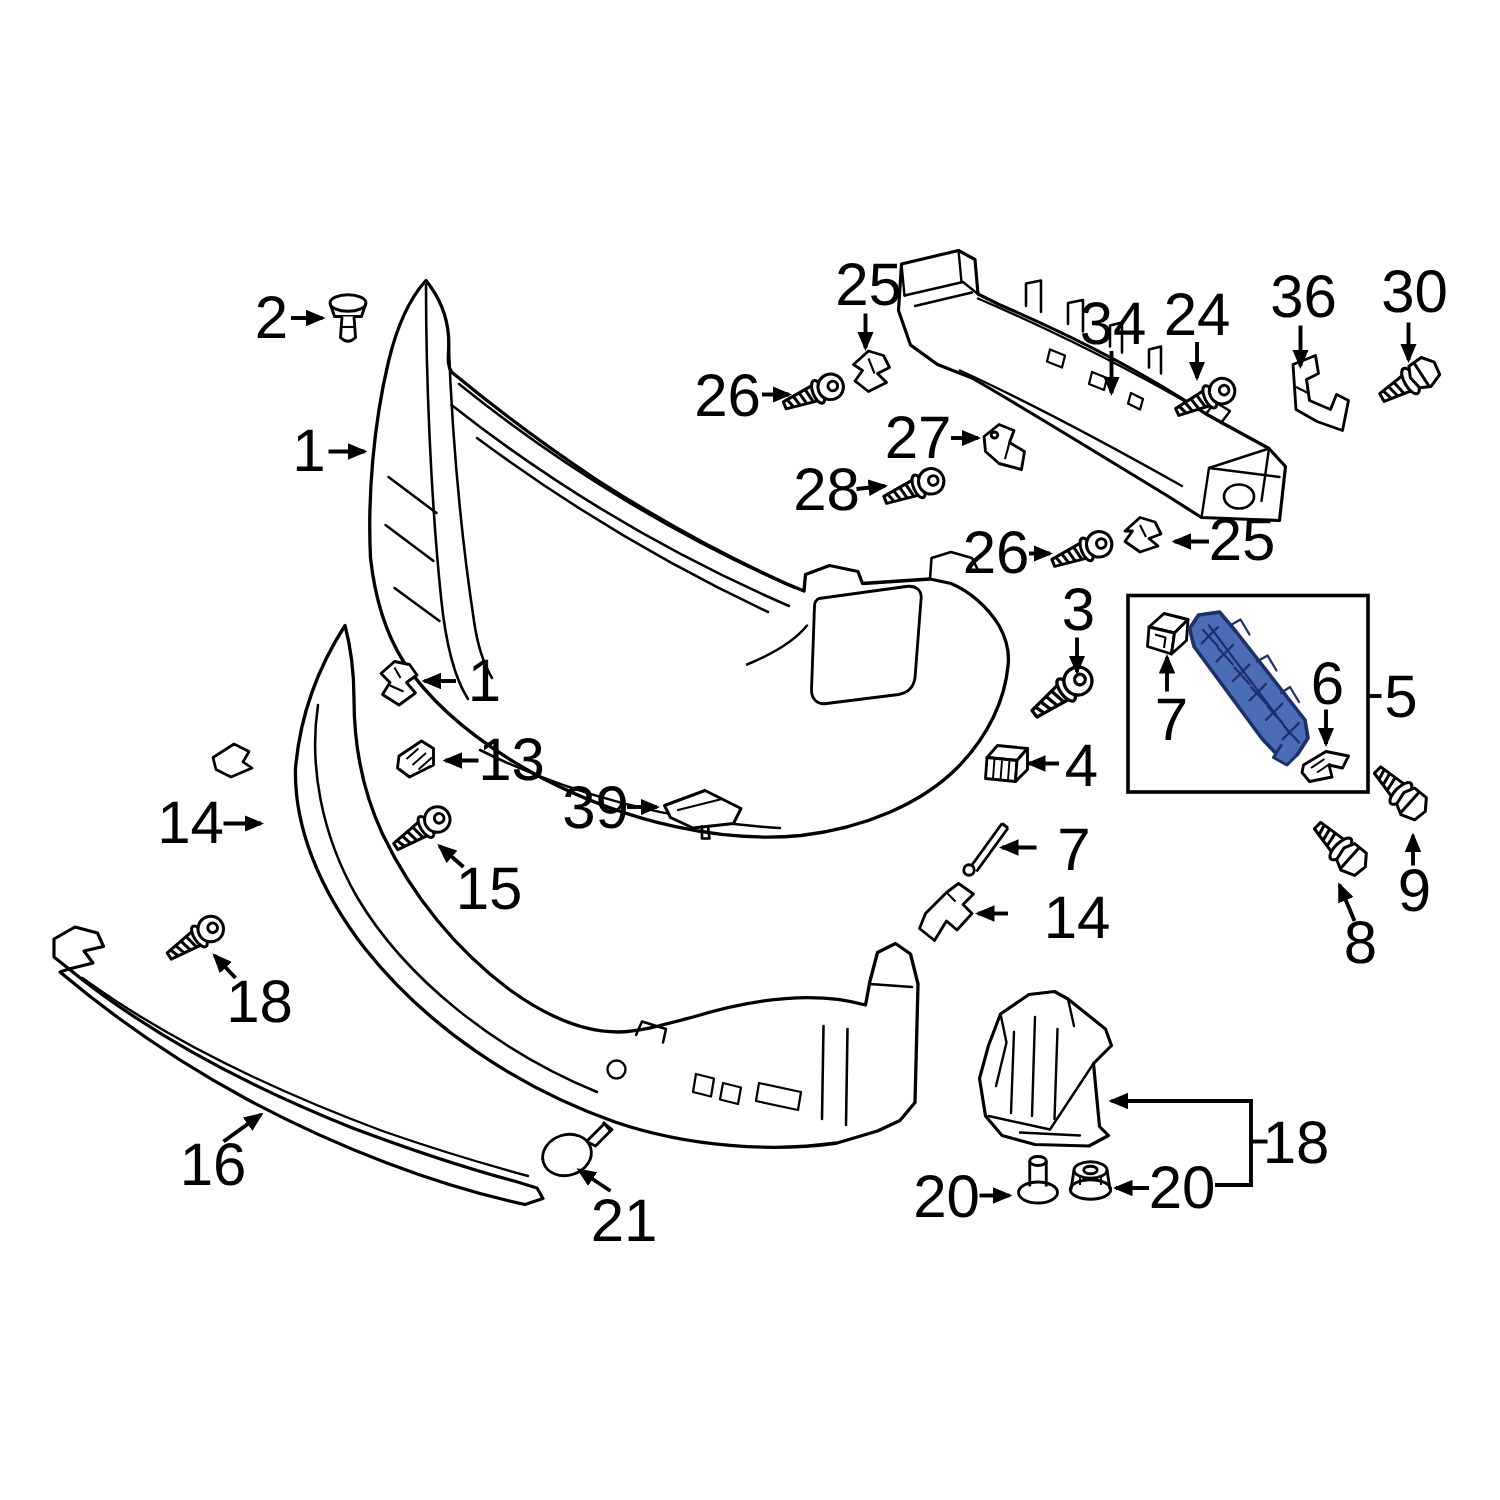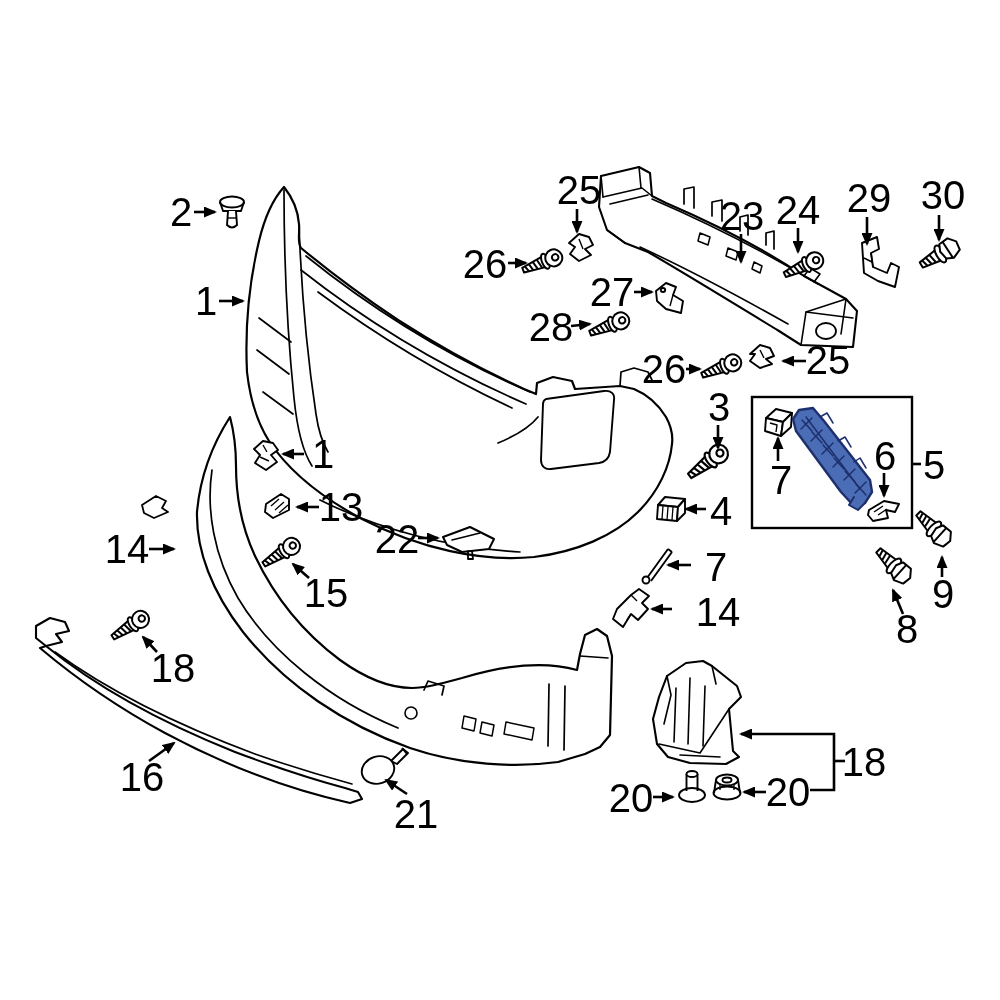--- a/index.html
+++ b/index.html
@@ -320,25 +320,25 @@
 <div class="callout" style="left:326px;top:593px">15</div>
 <div class="callout" style="left:341px;top:507px">13</div>
 <div class="callout" style="left:718px;top:612px">14</div>
 <div class="callout" style="left:716px;top:567px">7</div>
 <div class="callout" style="left:142px;top:777px">16</div>
 <div class="callout" style="left:173px;top:668px">18</div>
 <div class="callout" style="left:864px;top:762px">18</div>
 <div class="callout" style="left:788px;top:792px">20</div>
 <div class="callout" style="left:631px;top:798px">20</div>
 <div class="callout" style="left:416px;top:814px">21</div>
-<div class="callout" style="left:397px;top:539px">22</div>
-<div class="callout" style="left:742px;top:216px">23</div>
+<div class="callout" style="left:397px;top:539px">39</div>
+<div class="callout" style="left:742px;top:216px">34</div>
 <div class="callout" style="left:798px;top:210px">24</div>
 <div class="callout" style="left:579px;top:190px">25</div>
 <div class="callout" style="left:828px;top:360px">25</div>
 <div class="callout" style="left:485px;top:264px">26</div>
 <div class="callout" style="left:664px;top:369px">26</div>
 <div class="callout" style="left:612px;top:292px">27</div>
 <div class="callout" style="left:551px;top:327px">28</div>
-<div class="callout" style="left:869px;top:198px">29</div>
+<div class="callout" style="left:869px;top:198px">36</div>
 <div class="callout" style="left:943px;top:195px">30</div>
 
 </div>
 
 </body></html>

